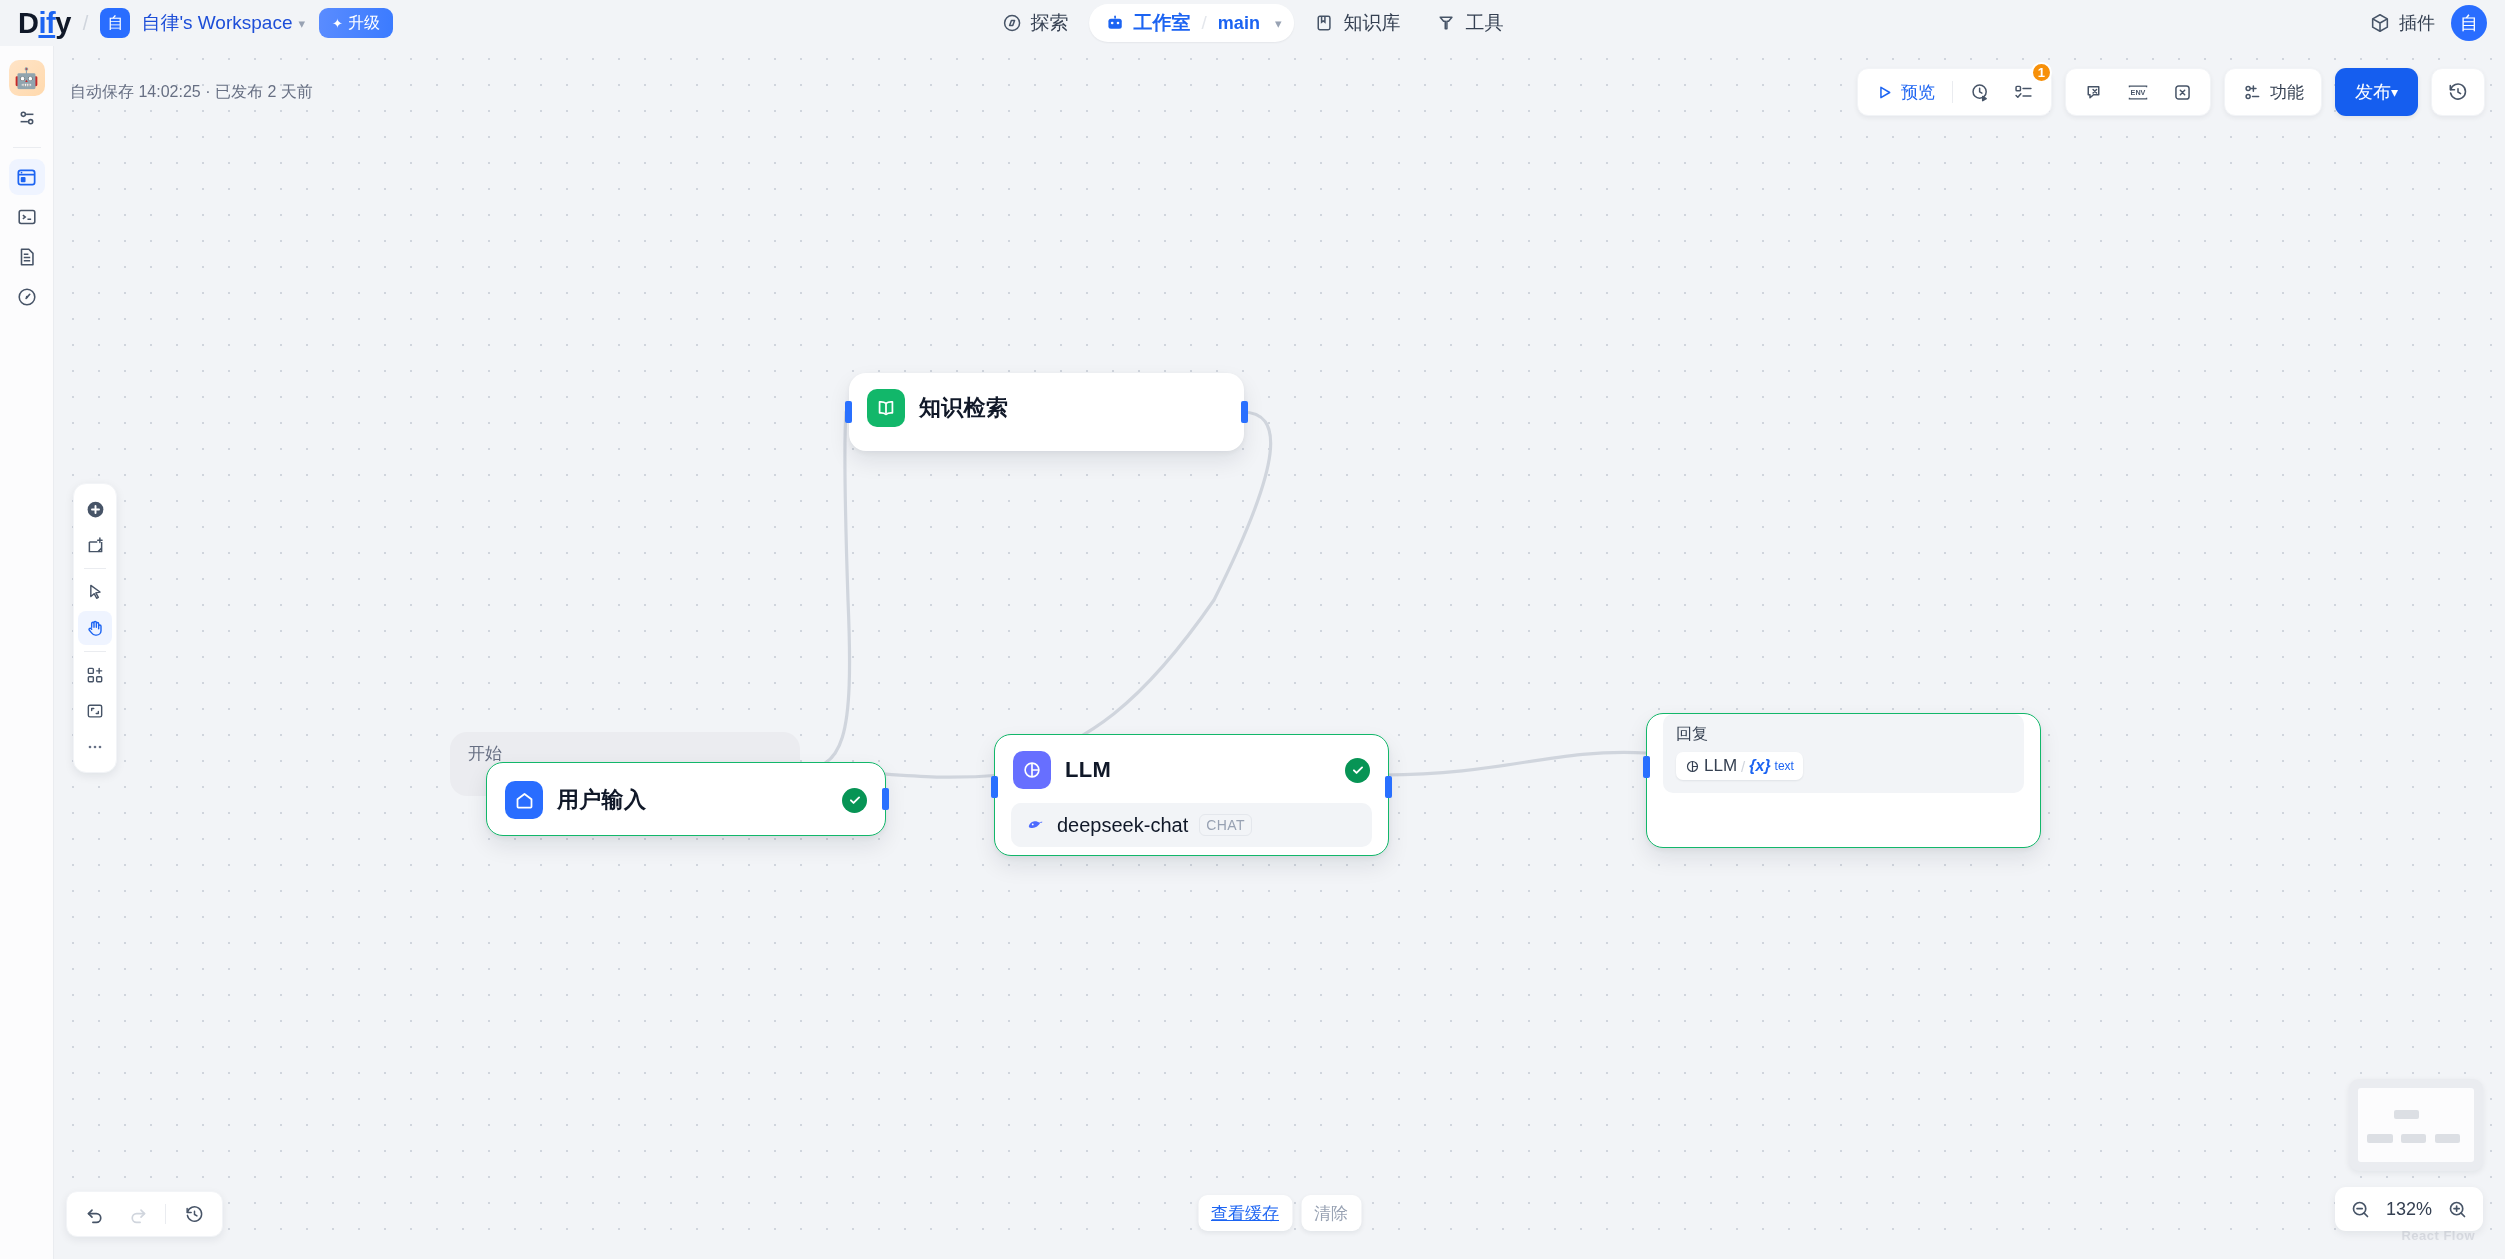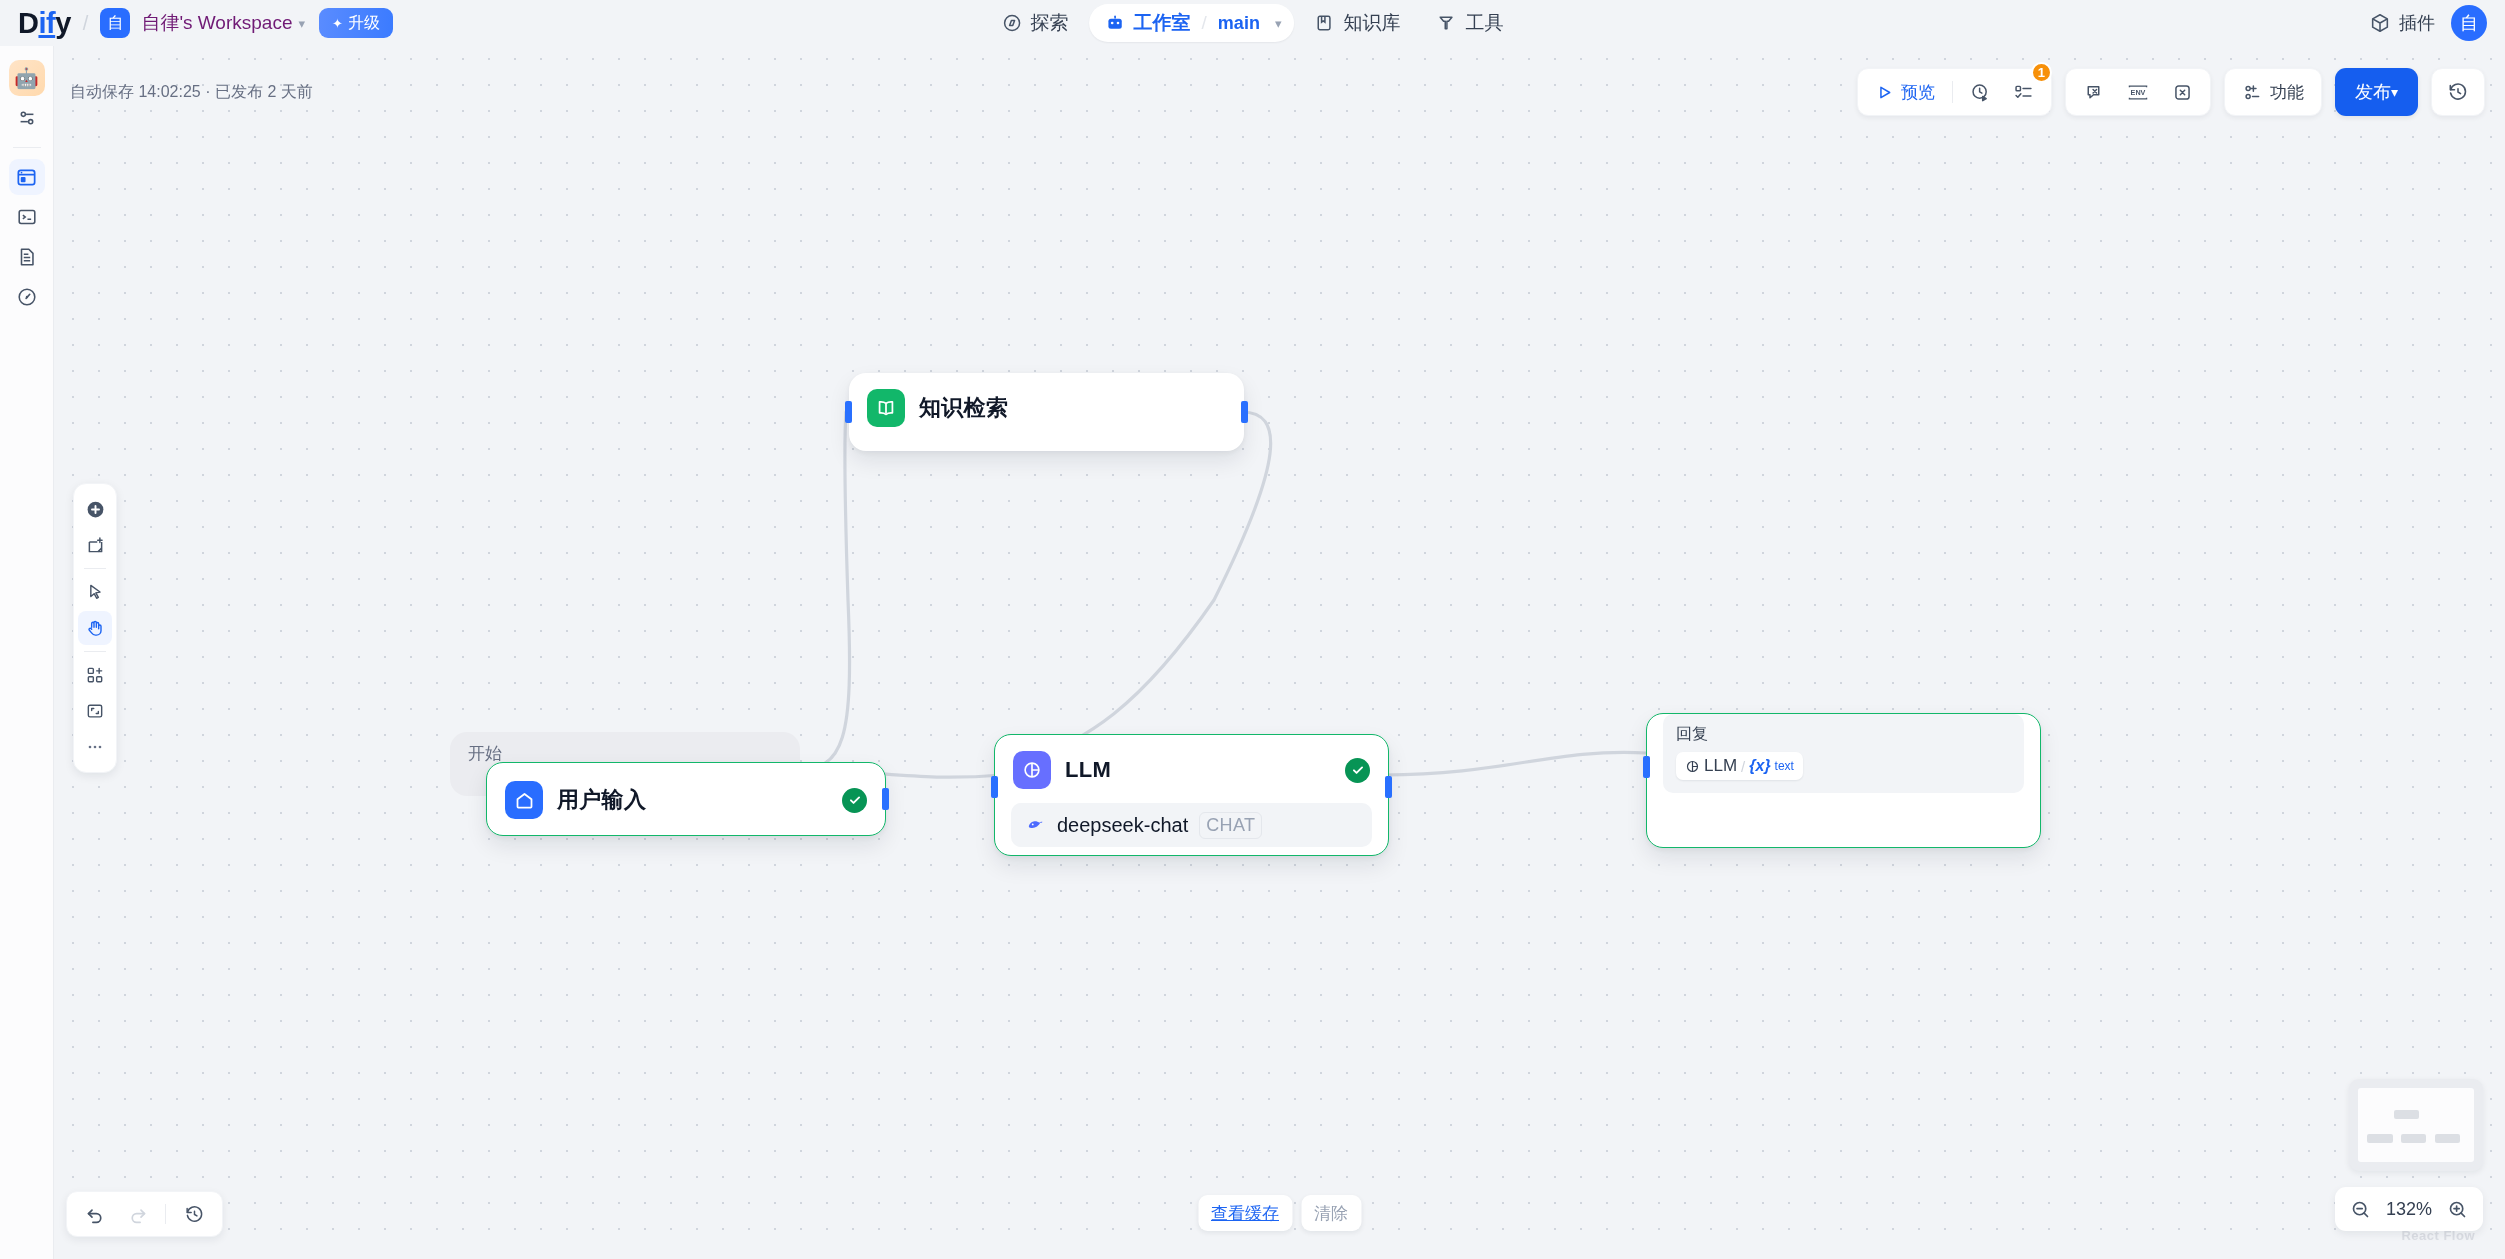--- a/index.html
+++ b/index.html
@@ -17,21 +17,21 @@
     padding: 0 18px; z-index: 60;
   }
   .logo { font-size: 29px; font-weight: 700; letter-spacing: -0.5px; color: #101828; line-height:1; }
   .logo .mid { color: #1c64f2; text-decoration: underline; text-underline-offset: 2px; text-decoration-thickness: 3px; }
   .slash { color: #d0d5dd; font-size: 20px; margin: 0 12px; font-weight: 300; }
   .ws-avatar {
     width: 30px; height: 30px; border-radius: 8px; background: #296dff;
     color: #fff; font-size: 16px; display: flex; align-items: center;
     justify-content: center; font-weight: 500;
   }
-  .ws-name { font-size: 19px; color: #701a75; margin-left: 11px; }
+  .ws-name { font-size: 19px; color: #1d4ed8; margin-left: 11px; }
   .chev { margin-left: 6px; color: #98a2b3; font-size: 13px; }
   .upgrade-btn {
     margin-left: 14px; height: 30px; border-radius: 9px;
     background: linear-gradient(95deg,#5a8cff 0%,#3b7bff 100%);
     color: #fff; font-size: 16px; display: flex; align-items: center;
     gap: 5px; padding: 0 13px; cursor: pointer; font-weight: 500;
   }
   .spark { font-size: 13px; }
 
   .nav-center {
@@ -140,21 +140,21 @@
     width: 25px; height: 25px; border-radius: 50%; background: #079455;
     display: flex; align-items: center; justify-content: center; margin-left: auto;
   }
   .node-body { padding: 0 16px 16px 16px; }
   .model-box {
     background: #f2f4f7; border-radius: 10px; height: 44px;
     display: flex; align-items: center; gap: 11px; padding: 0 13px;
   }
   .model-name { font-size: 20px; color: #101828; }
   .chat-tag {
-    border: 1px solid #e4e7ec; border-radius: 6px; font-size: 18px;
+    border: 1px solid #e4e7ec; border-radius: 6px; font-size: 14px;
     color: #98a2b3; padding: 2px 6px; letter-spacing: .4px;
   }
   .reply-box { background: #f2f4f7; border-radius: 10px; padding: 10px 13px 13px 13px; }
   .reply-label { font-size: 16px; color: #354052; margin-bottom: 7px; }
   .var-chip {
     display: inline-flex; align-items: center; gap: 4px; background: #fff;
     border-radius: 7px; padding: 4px 9px; box-shadow: 0 1px 2px rgba(16,24,40,.08);
   }
   .var-llm { font-size: 17px; color: #354052; }
   .var-sep { color: #d0d5dd; font-size: 15px; }

